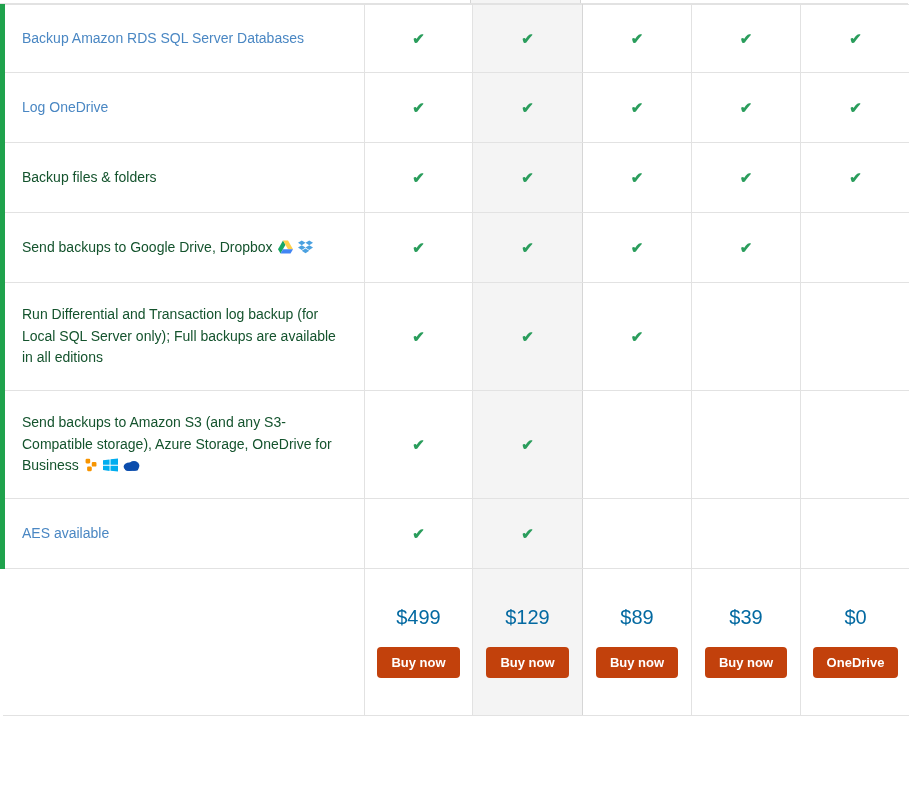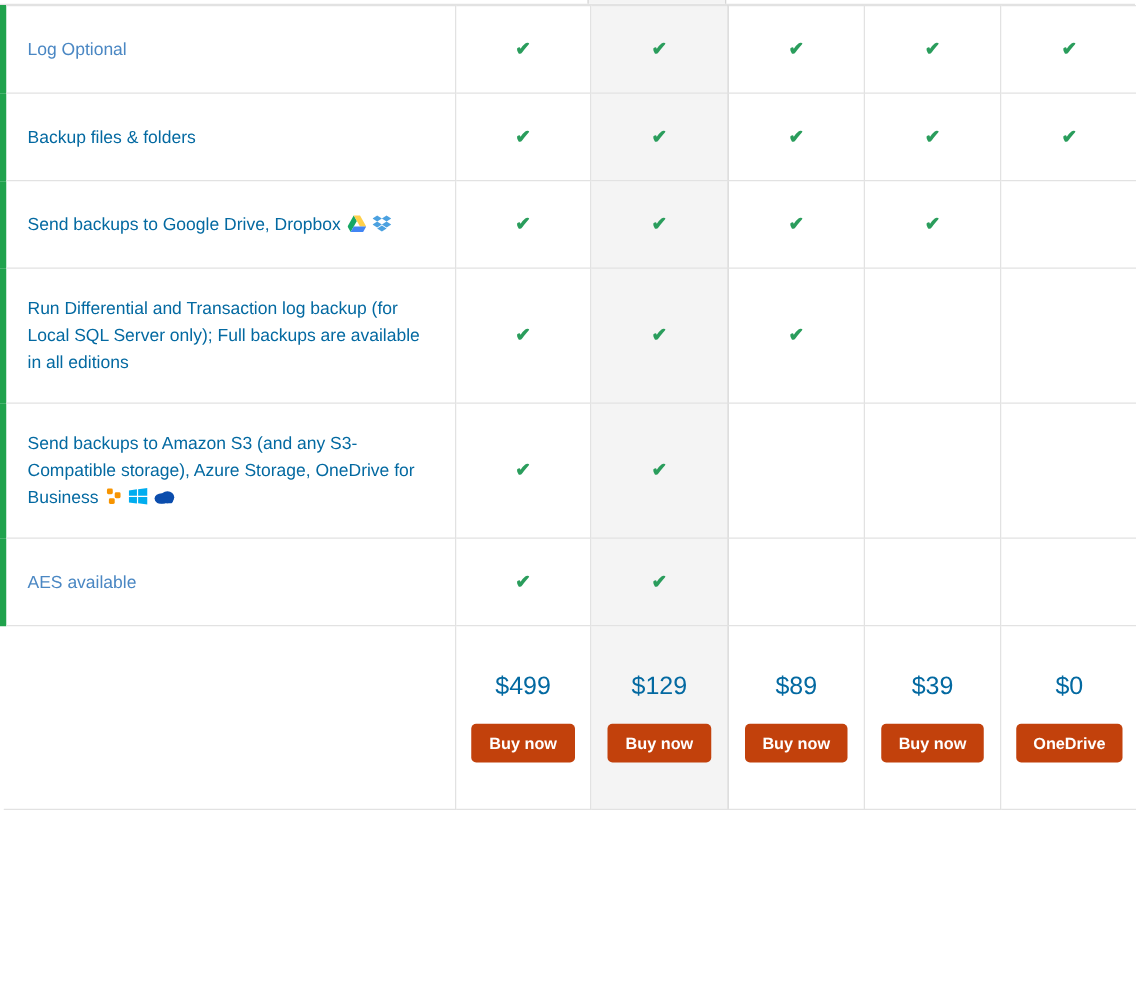--- a/index.html
+++ b/index.html
@@ -11,21 +11,21 @@
   .sliver-hl{position:absolute;top:0;bottom:0;left:470px;width:109px;background:#f4f4f4;
              border-left:1px solid #d6d6d6;border-right:1px solid #d6d6d6;}
 
   table.cmp{border-collapse:collapse;table-layout:fixed;width:908px;}
   td{border:1px solid #e2e2e2;vertical-align:middle;}
 
   td.feat{border-left:5px solid #1fa24c;padding:10px 20px 10px 17px;
           font-size:14px;color:#404040;line-height:1.55;text-align:left;}
   td.feat-empty{border-left:none;}
   a.flink{color:#4a87c3;text-decoration:none;cursor:pointer;}
-  .ftext{color:#0369a1;}
+  .ftext{color:#14532d;}
 
   td.cell{text-align:center;}
   td.hl{background:#f4f4f4;border-left-color:#d6d6d6;border-right-color:#d6d6d6;}
   .chk{color:#2a9d5c;font-size:15px;font-weight:bold;}
   td.opt{font-size:12.5px;color:#3c3c3c;}
 
   td.pcell{text-align:center;vertical-align:middle;}
   .price{font-size:20px;color:#0369a1;margin-bottom:18px;}
   .buy{background:#c2410c;color:#ffffff;border:none;border-radius:4px;
        font-family:"Liberation Sans",sans-serif;font-size:13px;font-weight:bold;
@@ -47,24 +47,34 @@
     <colgroup>
       <col style="width:362px">
         <col style="width:108px">
         <col style="width:110px">
       <col style="width:109px">
         <col style="width:109px">
         <col style="width:110px">
     </colgroup>
     <tbody>
 
+    <tr style="height:68px">
+      <td class="feat">
+        <a class="flink">Backup Amazon RDS SQL Server Databases</a>
+      </td>
+      <td class="cell"><span class="chk">✔</span></td>
+      <td class="cell hl"><span class="chk">✔</span></td>
+      <td class="cell"><span class="chk">✔</span></td>
+      <td class="cell"><span class="chk">✔</span></td>
+      <td class="cell"><span class="chk">✔</span></td>
+    </tr>
 
     <tr style="height:70px">
       <td class="feat">
-        <a class="flink">Log Optional</a>
+        <a class="flink">Log OneDrive</a>
       </td>
       <td class="cell"><span class="chk">✔</span></td>
       <td class="cell hl"><span class="chk">✔</span></td>
       <td class="cell"><span class="chk">✔</span></td>
       <td class="cell"><span class="chk">✔</span></td>
       <td class="cell"><span class="chk">✔</span></td>
     </tr>
 
     <tr style="height:70px">
       <td class="feat">

